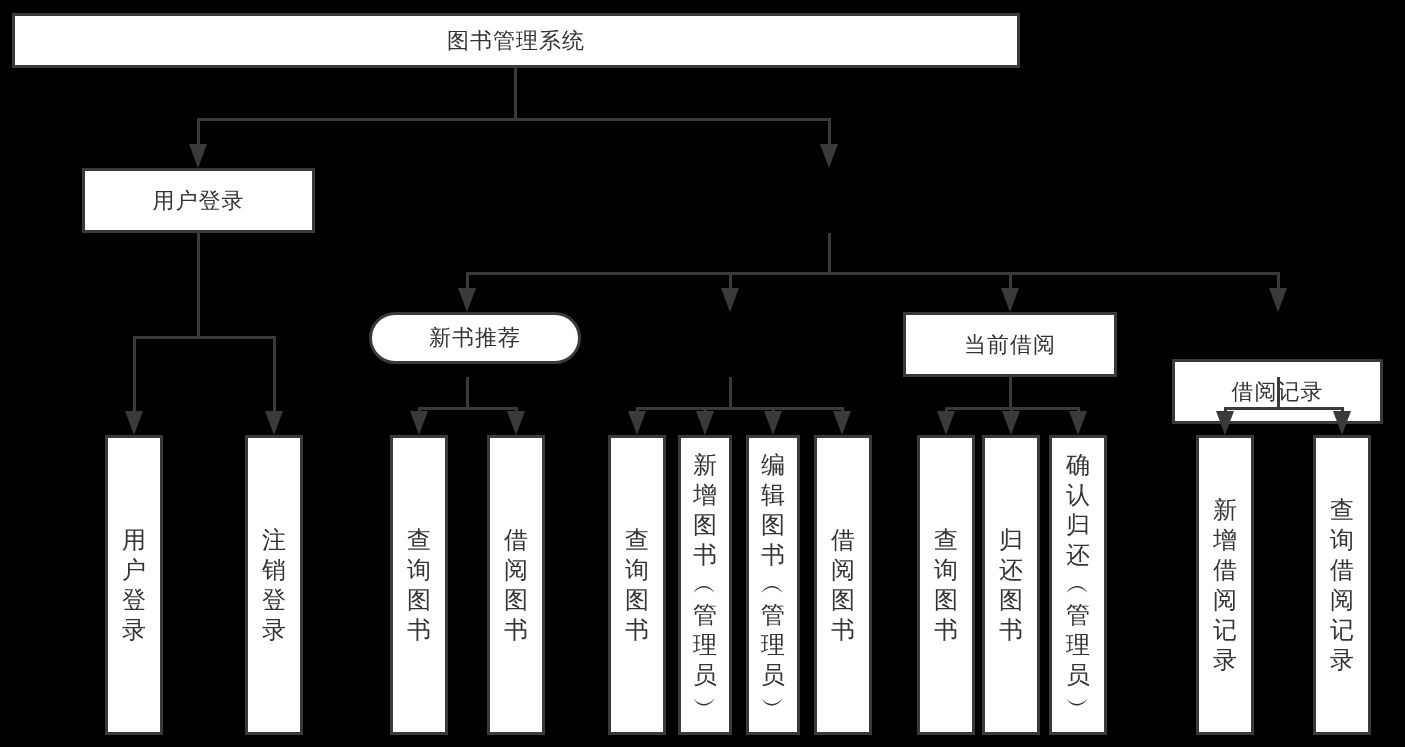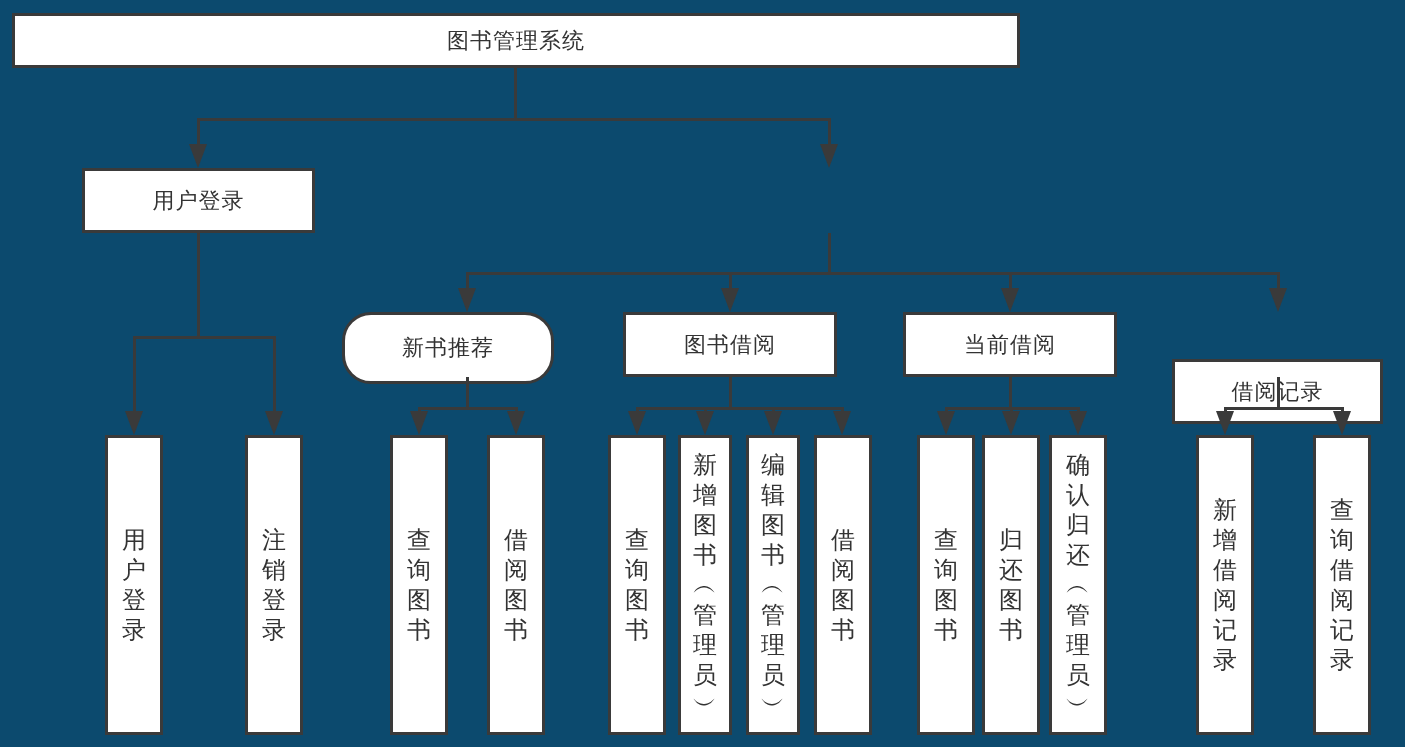--- a/index.html
+++ b/index.html
@@ -1,17 +1,17 @@
 <!DOCTYPE html>
 <html><head>
 <meta charset="utf-8">
 <style>
   html,body{margin:0;padding:0;background:#ffffff;}
   body{font-family:"Liberation Sans","DejaVu Sans",sans-serif;}
-  #canvas{position:relative;width:1405px;height:747px;background:#0c4a6e;overflow:hidden;}
+  #canvas{position:relative;width:1405px;height:747px;background:#000000;overflow:hidden;}
 
   .box{
     position:absolute;box-sizing:border-box;background:#ffffff;
     border:3px solid #3a3a3a;color:#333333;
     display:flex;align-items:center;justify-content:center;
   }
   .hbox{font-size:22px;letter-spacing:1px;}
   .leaf{flex-direction:column;}
   .vlabel{text-align:center;}
   .vlabel div{font-size:24px;line-height:30px;width:100%;text-align:center;}
@@ -35,25 +35,22 @@
 <div id="canvas">
 
   <div class="box hbox" style="left:12px;top:13px;width:1008px;height:55px;">
     <span>图书管理系统</span>
   </div>
 
   <div class="box hbox" style="left:82px;top:168px;width:233px;height:65px;">
     <span>用户登录</span>
   </div>
 
-  <div class="box hbox" style="left:342px;top:312px;width:212px;height:72px;border-radius:29px;">
+  <div class="box hbox" style="left:369px;top:312px;width:212px;height:52px;border-radius:29px;">
     <span>新书推荐</span>
-  </div>
-  <div class="box hbox" style="left:623px;top:312px;width:214px;height:65px;">
-    <span>图书借阅</span>
   </div>
   <div class="box hbox" style="left:903px;top:312px;width:214px;height:65px;text-align:center;">
     <span>当前借阅</span>
   </div>
   <div class="box hbox" style="left:1172px;top:312px;width:211px;height:65px;margin-top:47px;">
     <span>借阅记录</span>
   </div>
 
   <div class="box leaf" style="left:105px;top:435px;width:58px;height:300px;">
     <div class="vlabel">

